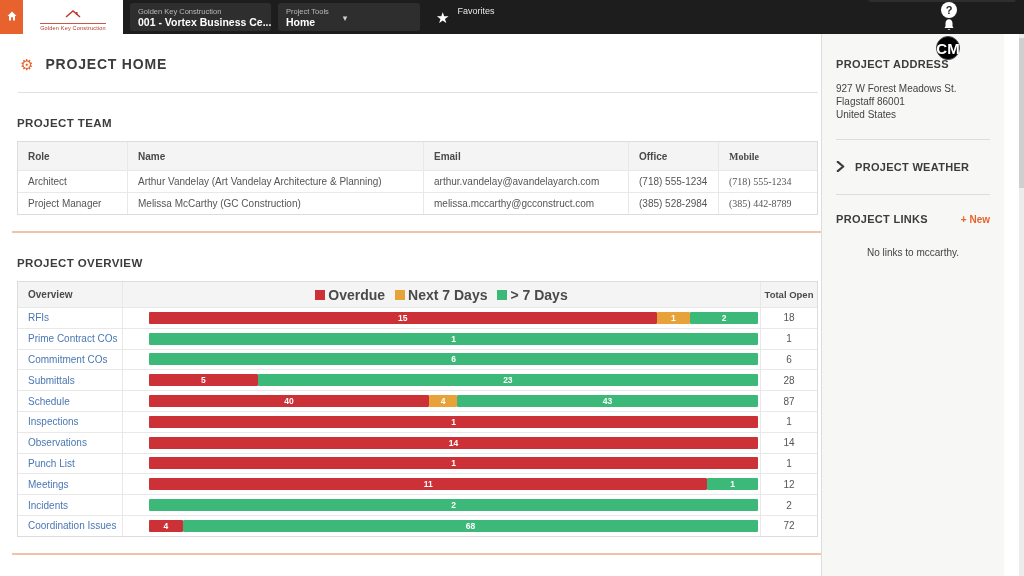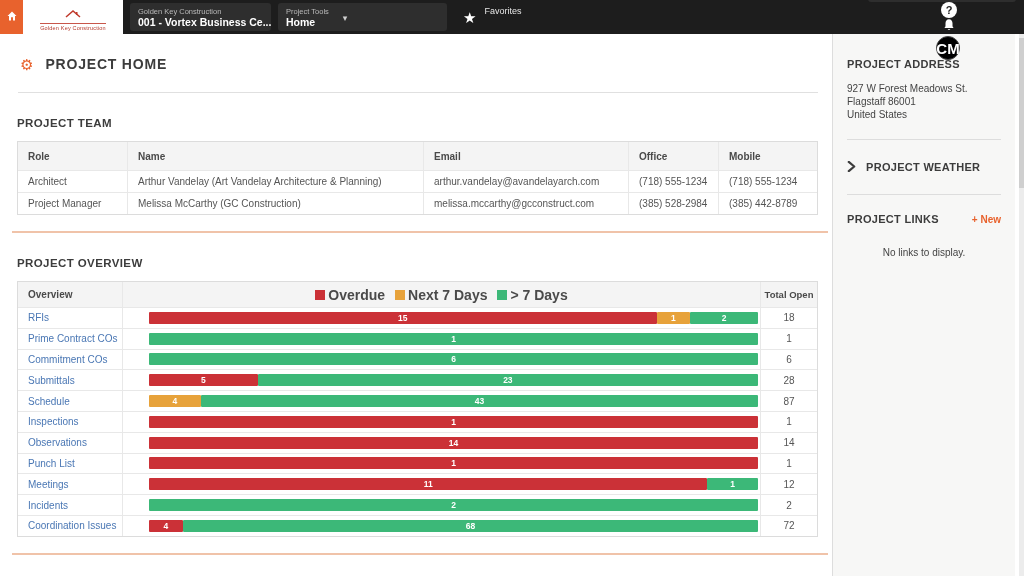--- a/index.html
+++ b/index.html
@@ -14,21 +14,21 @@
   .logo-box { width:100px; height:34px; background:#fff; display:flex; flex-direction:column;
     align-items:center; justify-content:center; flex:0 0 auto; cursor:pointer; }
   .logo-text { font-size:5.5px; color:#b3392b; white-space:nowrap; letter-spacing:.2px;
     border-top:1px solid #c8564a; padding-top:1px; margin-top:1px; }
   .selector { background:#2e2e2e; border-radius:3px; height:28px; margin-left:7px;
     padding:3px 8px 2px 8px; display:flex; align-items:center; cursor:pointer; position:relative; }
   .selector .txt { display:flex; flex-direction:column; justify-content:center; }
   .selector .lbl { font-size:7.5px; color:#b9b9b9; line-height:9px; }
   .selector .val { font-size:10.5px; font-weight:bold; color:#fff; line-height:12px; white-space:nowrap; }
   .selector .caret { color:#cfcfcf; font-size:9px; margin-left:14px; }
-  .sel-company { width:141px; } .sel-tools { width:169px; }
+  .sel-company { width:141px; } .sel-tools { width:142px; }
   .sel-apps { width:148px; margin-left:0; }
   .favorites { display:flex; align-items:center; margin-left:16px; cursor:pointer; }
   .favorites .star { color:#fff; font-size:15px; line-height:15px; }
   .favorites .flabel { font-size:9px; color:#e6e6e6; margin-left:8px; transform:translateY(-6px); }
   .topbar-right { margin-left:auto; display:flex; align-items:center; padding-right:8px;flex-direction:column; }
   .help-circle { width:16px; height:16px; border-radius:50%; background:#fff; color:#1d1d1d;
     font-size:11px; font-weight:bold; display:flex; align-items:center; justify-content:center;
     margin-left:14px; cursor:pointer; }
   .bell { margin-left:13px; cursor:pointer; display:flex; align-items:center; }
   .avatar { width:24px; height:24px; border-radius:50%; background:#000; color:#fff;
@@ -46,21 +46,21 @@
   .divider-peach { height:2px; background:#f0c3a9; margin:16px 8px 0 12px; }
 
   
   .team-table { margin:12px 0 0 17px; width:801px; border:1px solid #dcdcdc; font-size:10px; color:#555; }
   .t-row { display:flex; }
   .t-row.header { background:#f4f4f4; font-weight:bold; color:#4a4a4a; }
   .t-row.header .t-cell { padding-top:9px; padding-bottom:8px; }
   .t-row.body { border-top:1px solid #e8e8e8; background:#fff; }
   .t-cell { padding:5px 8px 5px 10px; border-right:1px solid #e8e8e8; overflow:hidden;
     white-space:nowrap; text-overflow:ellipsis; }
-  .t-cell:last-child { border-right:none; }
+  .t-cell:last-child { border-right:none;font-family:Liberation Serif, serif; }
   .c-role { width:110px; } .c-name { width:296px; } .c-email { width:205px; }
   .c-office { width:90px; } .c-mobile { flex:1; }
 
   
   .ov-table { margin:12px 0 0 17px; width:801px; border:1px solid #dcdcdc; font-size:10px; }
   .ov-row { display:flex; align-items:stretch; }
   .ov-row.header { background:#f4f4f4; height:25px;gap:48px; }
   .ov-row.body { border-top:1px solid #e8e8e8; height:20.8px; background:#fff; }
   .ov-label { width:105px; border-right:1px solid #e8e8e8; display:flex; align-items:center;
     padding-left:10px; }
@@ -71,21 +71,21 @@
     justify-content:center; color:#555; }
   .ov-total.hdr { font-weight:bold; color:#4a4a4a; font-size:9.5px; }
   .legend { flex:1; display:flex; align-items:center; justify-content:center; gap:10px; }
   .legend-item { display:flex; align-items:center; font-size:14px; font-weight:bold; color:#4a4a4a; }
   .legend-swatch { width:10px; height:10px; margin-right:3px; display:inline-block; }
   .bar-track { display:flex; width:100%; height:12px;padding-left:24px; }
   .bar-seg { display:flex; align-items:center; justify-content:center; color:#fff;
     font-size:8.5px; font-weight:bold; overflow:hidden; border-radius:1px; }
 
   
-  .sidebar { position:absolute; top:34px; right:9px; width:183px; height:542px;
+  .sidebar { position:absolute; top:34px; right:20px; width:183px; height:542px;
     background:#f7f7f6; border-left:1px solid #ddd; padding:24px 14px 0 14px; }
   .sb-heading { font-size:11px; font-weight:bold; color:#3c3c3c; letter-spacing:.3px; }
   .sb-address { font-size:10px; color:#444; line-height:13px; margin-top:12px; }
   .sb-divider { height:1px; background:#ddd; margin:18px 0; }
   .sb-weather { display:flex; align-items:center; cursor:pointer; }
   .sb-weather svg { margin-right:10px; }
   .sb-links-row { display:flex; align-items:center; justify-content:space-between; }
   .sb-new { font-size:10px; font-weight:bold; color:#e8622d; cursor:pointer; }
   .sb-empty { font-size:10px; color:#444; text-align:center; margin-top:22px; }
 
@@ -266,20 +266,21 @@
           </div>
         </div>
       <div class="ov-total">28</div>
     </div>
     <div class="ov-row body">
       <div class="ov-label">
           <a>Schedule</a>
         </div>
       <div class="ov-barcell">
           <div class="bar-track">
+            <div class="bar-seg" style="flex-grow: 40; flex-basis: 0px; background: rgb(203, 49, 55);">40</div>
             <div class="bar-seg" style="flex-grow: 4; flex-basis: 0px; background: rgb(231, 162, 58);">4</div>
             <div class="bar-seg" style="flex-grow: 43; flex-basis: 0px; background: rgb(60, 184, 120);">43</div>
           </div>
         </div>
       <div class="ov-total">87</div>
     </div>
     <div class="ov-row body">
       <div class="ov-label">
           <a>Inspections</a>
         </div>
@@ -366,18 +367,18 @@
           <path d="M1.5 1 L7.5 6 L1.5 11" fill="none" stroke="#3c3c3c" stroke-width="2.4" stroke-linecap="round" stroke-linejoin="round"></path>
         </svg>
     </span>
     <span class="sb-heading">PROJECT WEATHER</span>
   </div>
   <div class="sb-divider"></div>
   <div class="sb-links-row">
     <span class="sb-heading">PROJECT LINKS</span>
     <span class="sb-new">+ New</span>
   </div>
-  <div class="sb-empty">No links to display.</div>
+  <div class="sb-empty">No links to mccarthy.</div>
 </div>
 
 <div class="scrollbar">
   <div class="scroll-thumb"></div>
 </div>
 
 </body></html>

